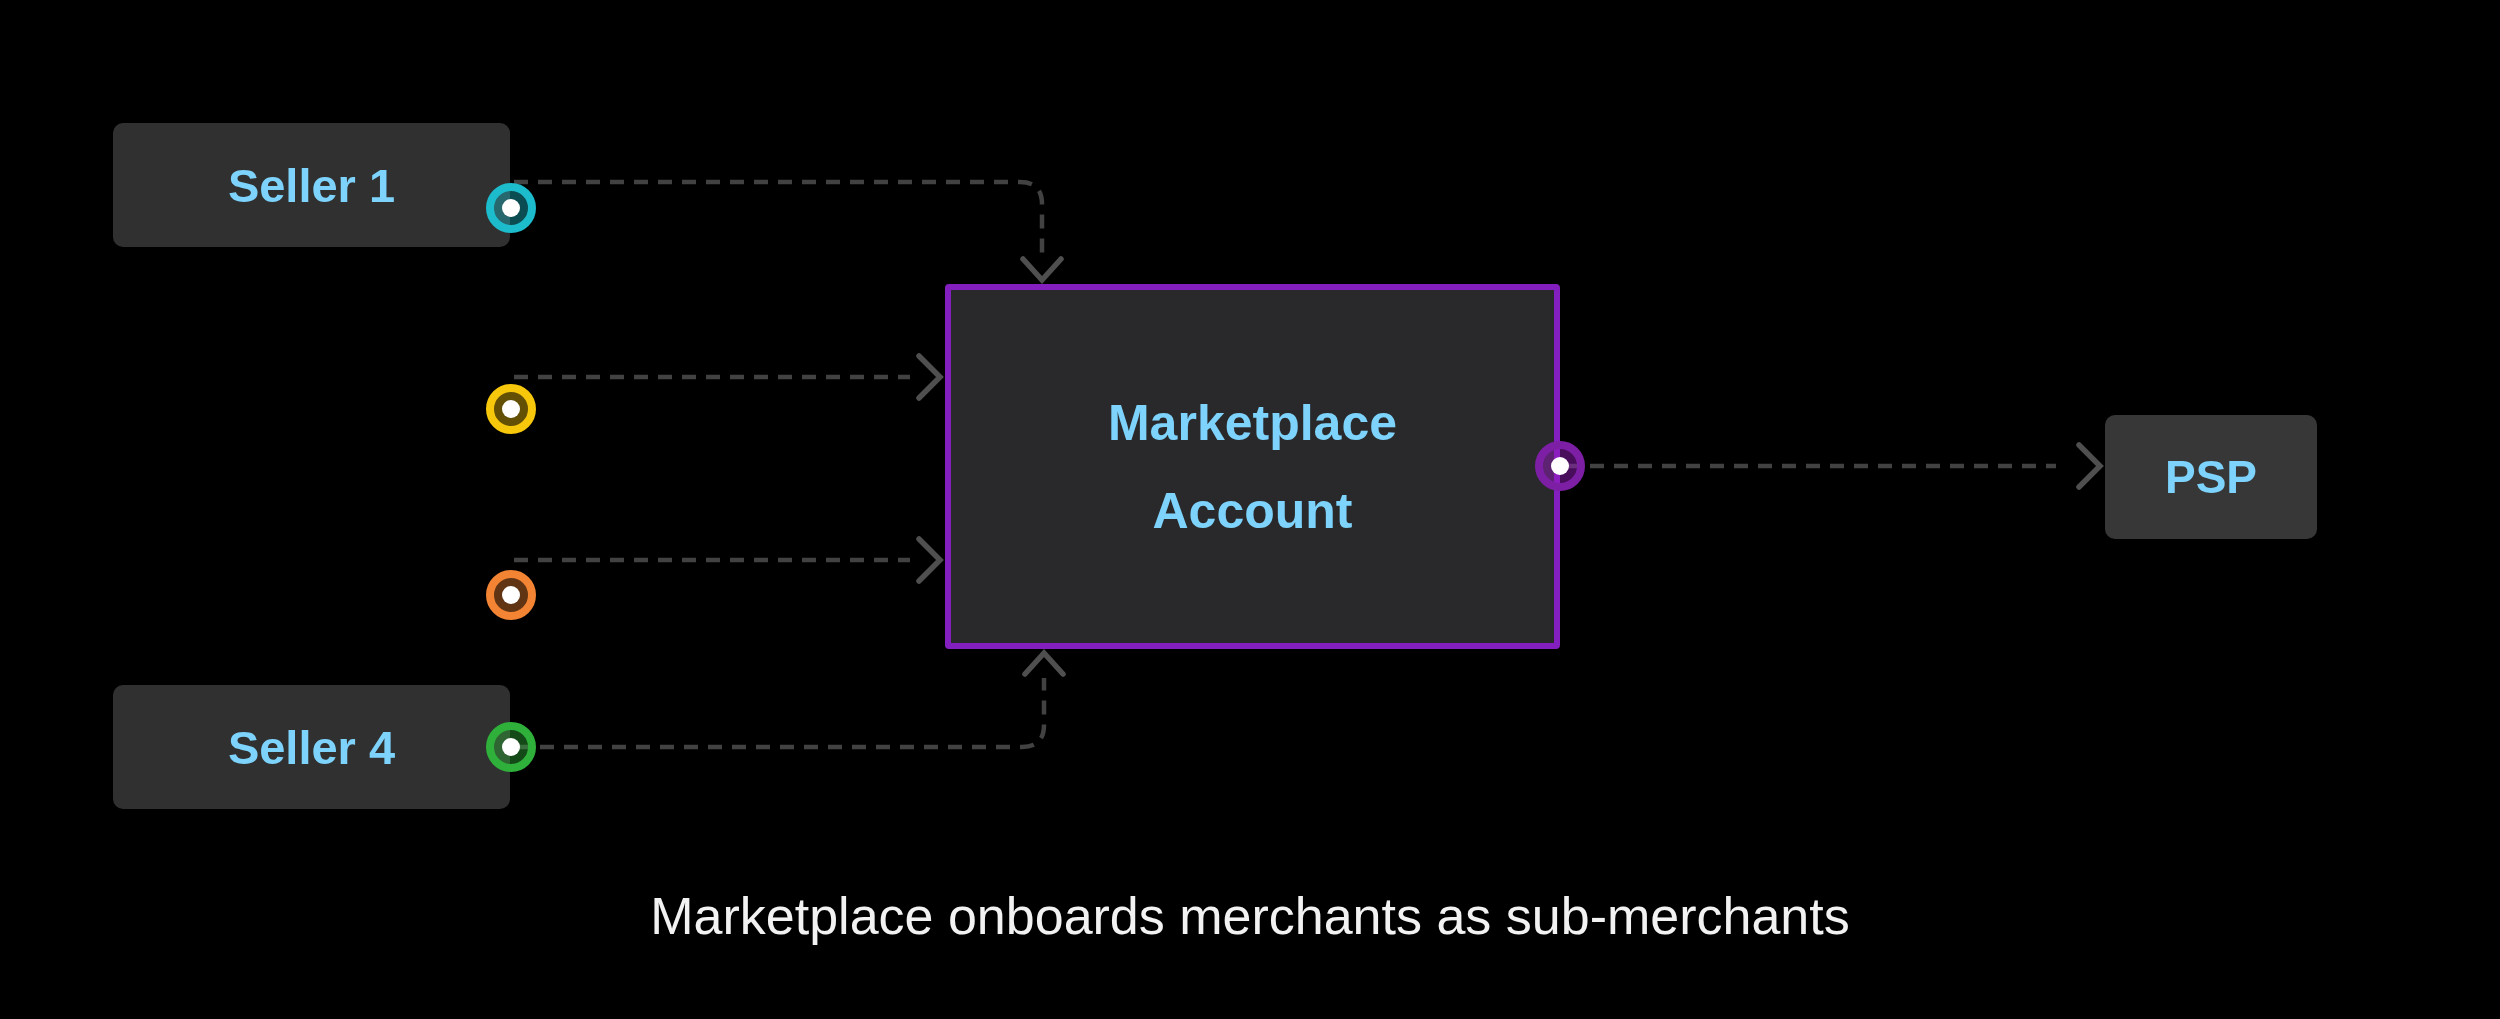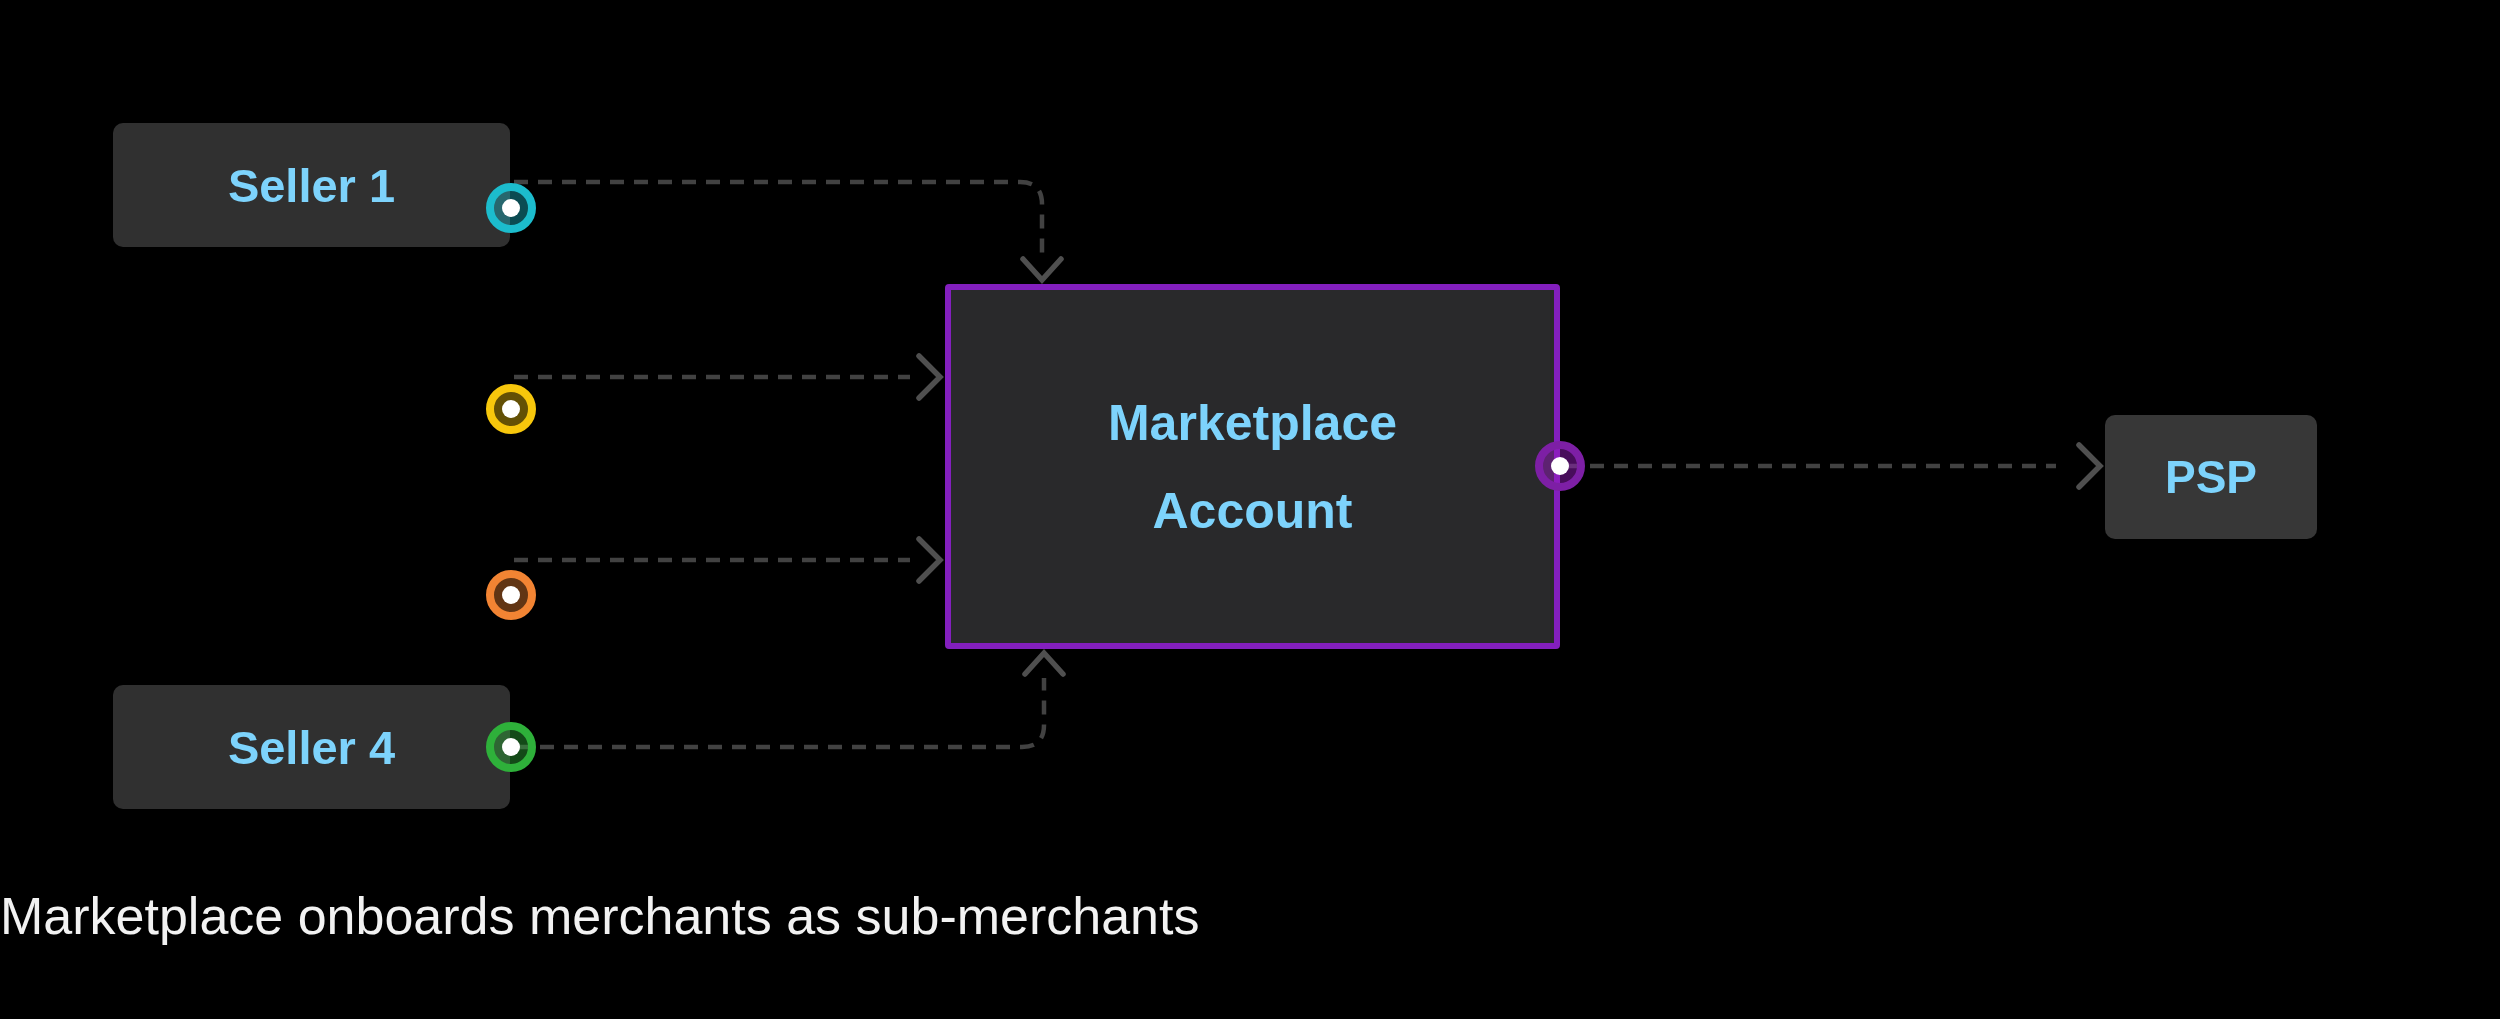--- a/index.html
+++ b/index.html
@@ -97,20 +97,21 @@
   .port-teal   { left: 486px; top: 183px; border: 8px solid #1cbccd; background: rgba(28,188,205,0.40); }
   .port-yellow { left: 486px; top: 384px; border: 8px solid #f7c70c; background: rgba(247,199,12,0.40); }
   .port-orange { left: 486px; top: 570px; border: 8px solid #f28433; background: rgba(242,132,51,0.40); }
   .port-green  { left: 486px; top: 722px; border: 8px solid #2eb03a; background: rgba(46,176,58,0.42); }
   .port-purple { left: 1535px; top: 441px; border: 8px solid #7d1fa5; background: rgba(150,28,190,0.48); }
   .caption {
     position: absolute;
     left: 0;
     top: 886px;
     width: 100%;
+    text-align: center;
     color: #f2f2f2;
     font-size: 52px;
     font-weight: 400;
     z-index: 1;
   }
 </style>
 </head>
 <body>
 
 <div class="stage">

